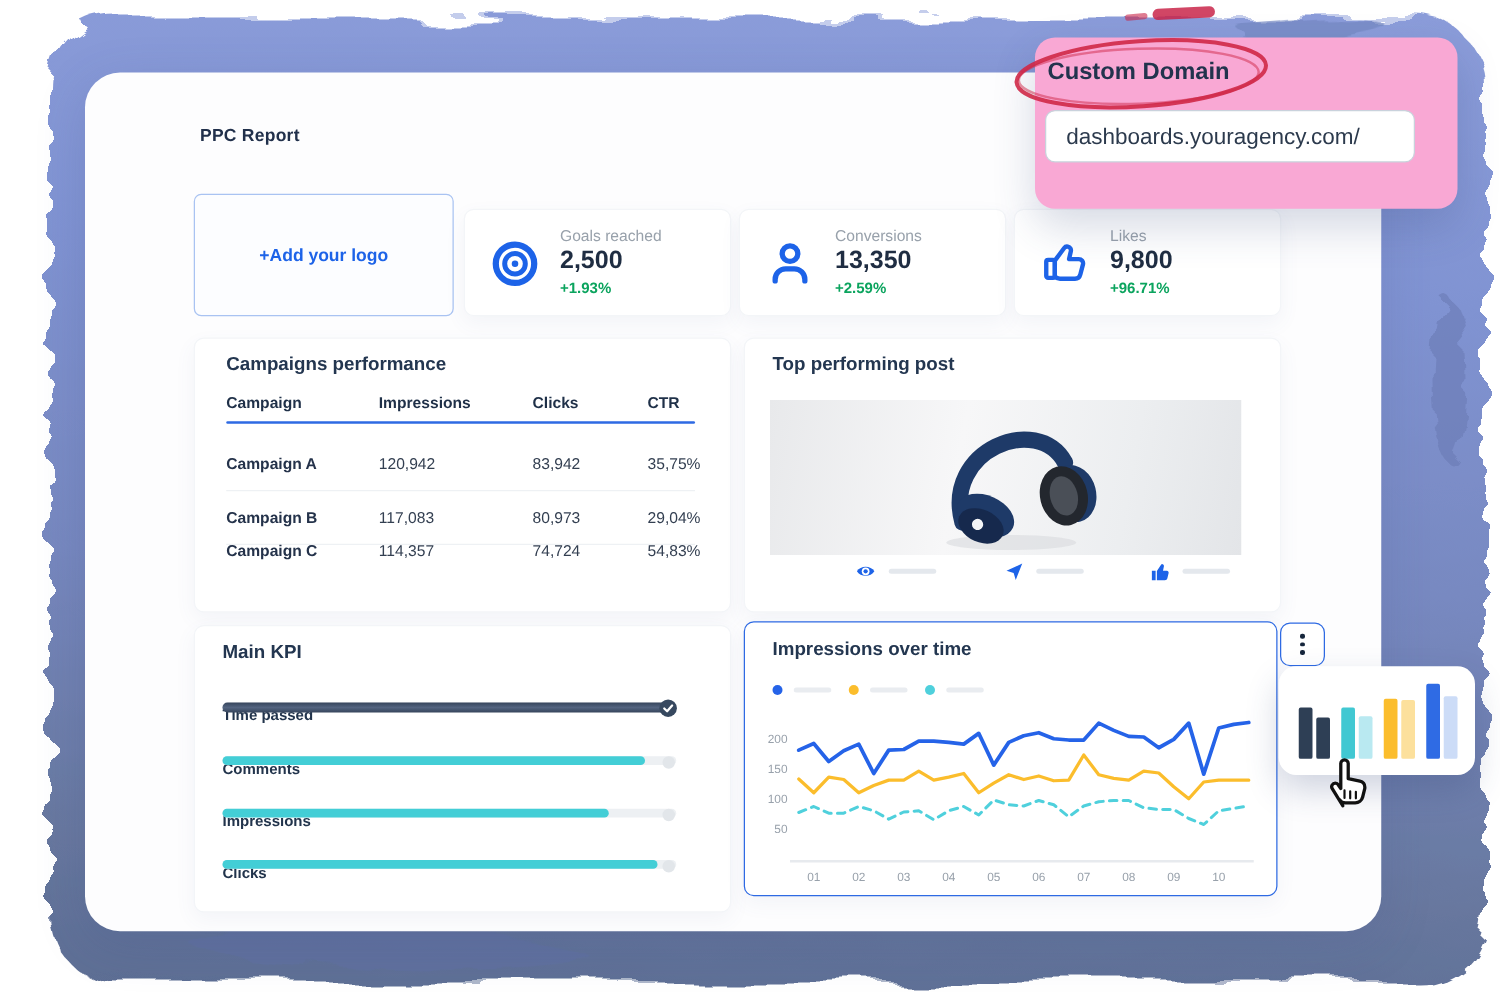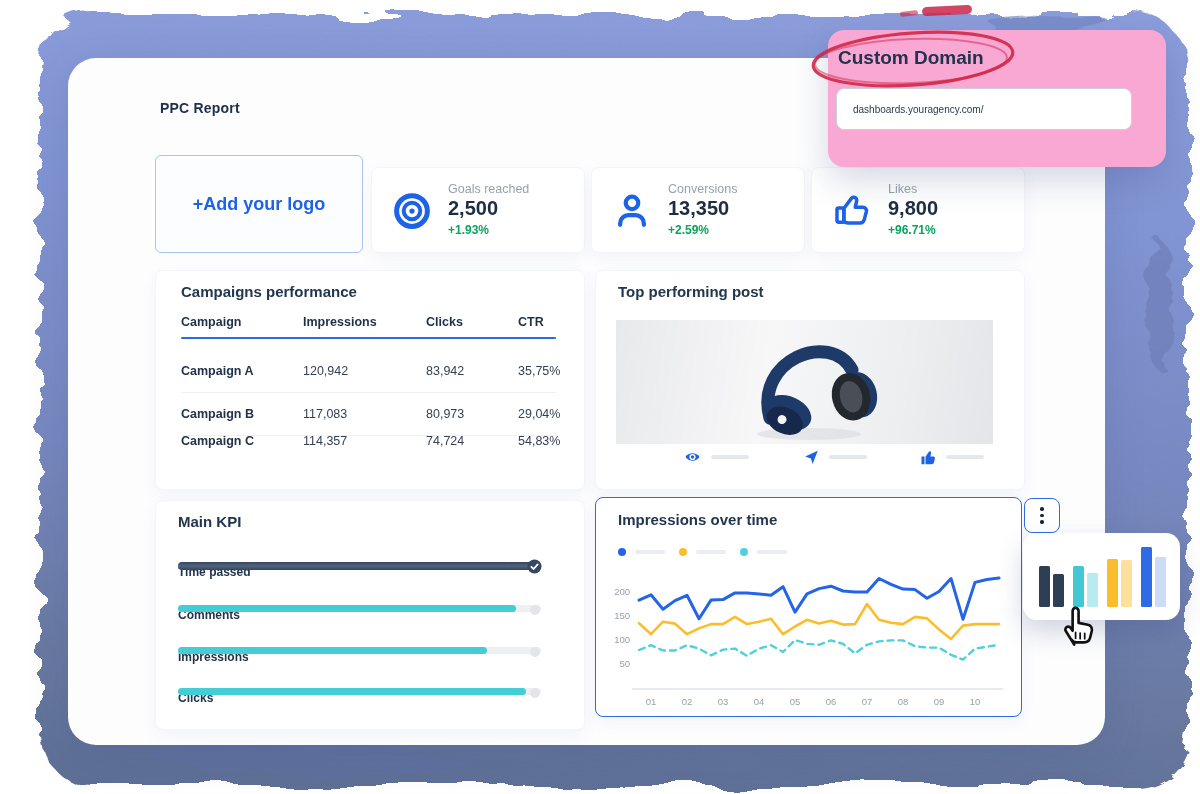--- a/index.html
+++ b/index.html
@@ -18,21 +18,21 @@
     border-radius:28px; box-shadow:0 10px 40px rgba(60,80,140,.18); }
   .page-title { position:absolute; left:160px; top:100px; font-size:14px; font-weight:700; color:#21304b; letter-spacing:.2px; }
 
   .inner-card { position:absolute; background:#fff; border-radius:8px; border:1px solid #f3f5f8;
     box-shadow:0 6px 16px rgba(80,100,150,.06); }
   .card-title { position:absolute; left:25px; top:12px; font-size:15px; font-weight:700; color:#233650; }
 
   
   .logo-box { position:absolute; left:155px; top:155px; width:208px; height:98px; background:#fcfdff;
     border:1px solid #a9c3f2; border-radius:6px; display:flex; align-items:center; justify-content:center; cursor:pointer; }
-  .logo-box span { color:#1d63e8; font-weight:700; font-size:18px; }
+  .logo-box span { color:#1d63e8; font-weight:700; font-size:14px; }
 
   
   .stat-card { width:214px; height:86px; top:167px; }
   .stat-icon { position:absolute; left:20px; top:23px; width:40px; height:40px; }
   .stat-label { position:absolute; left:76px; top:14px; font-size:12.5px; color:#98a1ab; }
   .stat-value { position:absolute; left:76px; top:29px; font-size:20px; font-weight:700; color:#1f2d42; }
   .stat-delta { position:absolute; left:76px; top:55px; font-size:12px; font-weight:700; color:#0ba45e; }
 
   
   .tbl-head { position:absolute; left:25px; top:44px; width:375px; display:grid; grid-template-columns:122px 123px 92px auto;
@@ -77,21 +77,21 @@
     box-shadow:0 12px 26px rgba(50,70,120,.22); z-index:5; cursor:pointer; }
   .widget-bars { position:absolute; left:16px; bottom:13px; display:flex; align-items:flex-end; }
   .mini-bar { width:11px; border-radius:1.5px; }
   .cursor-icon { position:absolute; left:1056px; top:602px; z-index:6; }
 
   
   .domain-card { position:absolute; left:828px; top:30px; width:338px; height:137px; background:#f9a8d4; border-radius:16px;
     box-shadow:0 14px 34px rgba(50,70,120,.20); z-index:4; }
   .domain-title { position:absolute; left:10px; top:17px; font-size:19px; font-weight:700; color:#22334d; }
   .domain-input { position:absolute; left:8px; top:58px; width:296px; height:42px; border:1px solid #c9d2dc; border-radius:8px;
-    padding:16px 16px; font-size:10px; color:#2c3a4d; font-family:"Liberation Sans",sans-serif; background:#fff; outline:none; }
+    padding:16px 16px; font-size:18px; color:#2c3a4d; font-family:"Liberation Sans",sans-serif; background:#fff; outline:none; }
   .red-ellipse-svg { position:absolute; left:805px; top:18px; z-index:5; pointer-events:none; }
   .red-dab { position:absolute; background:#c9264a; border-radius:6px; opacity:.85; z-index:2; }
 </style>
 </head>
 <body>
 
 <div id="stage">
 
   <svg width="0" height="0" style="position:absolute" aria-hidden="true">
     <filter id="rough" x="-20%" y="-20%" width="140%" height="140%">

